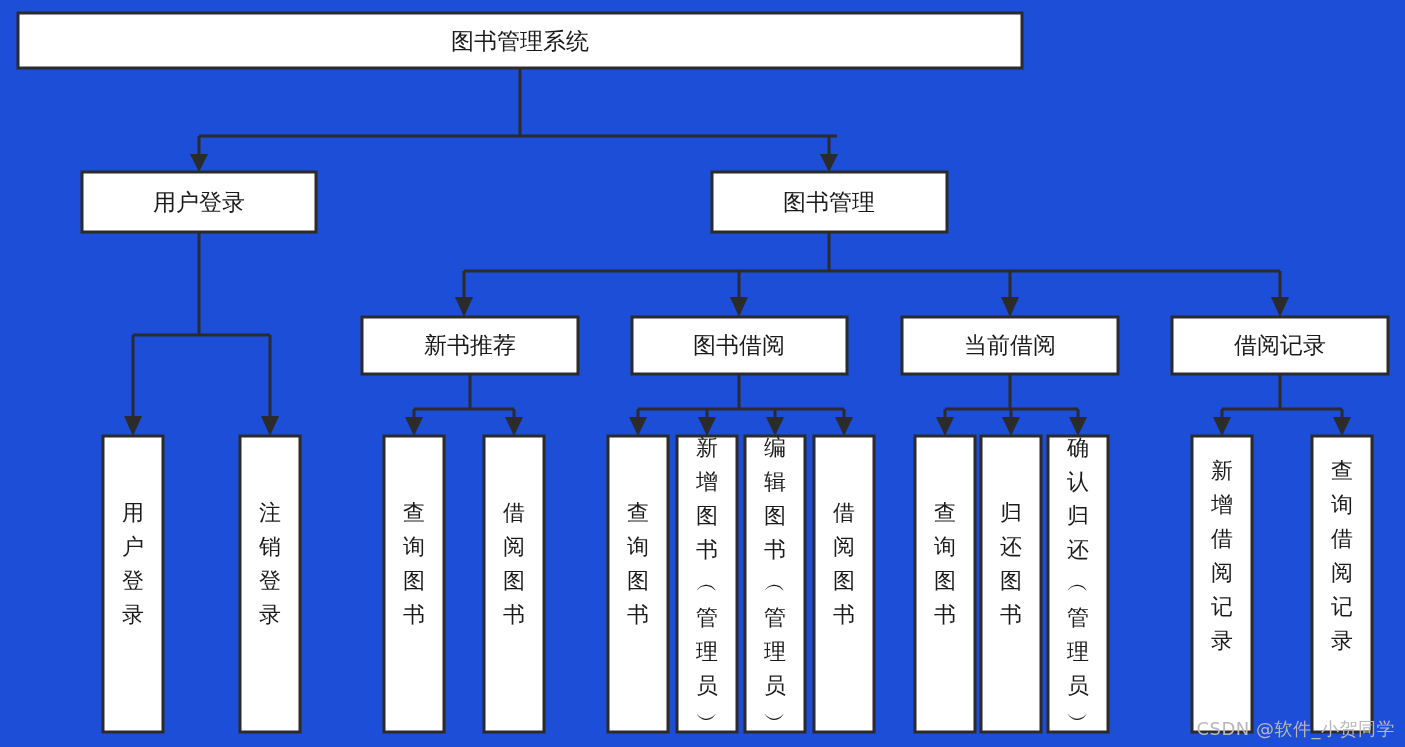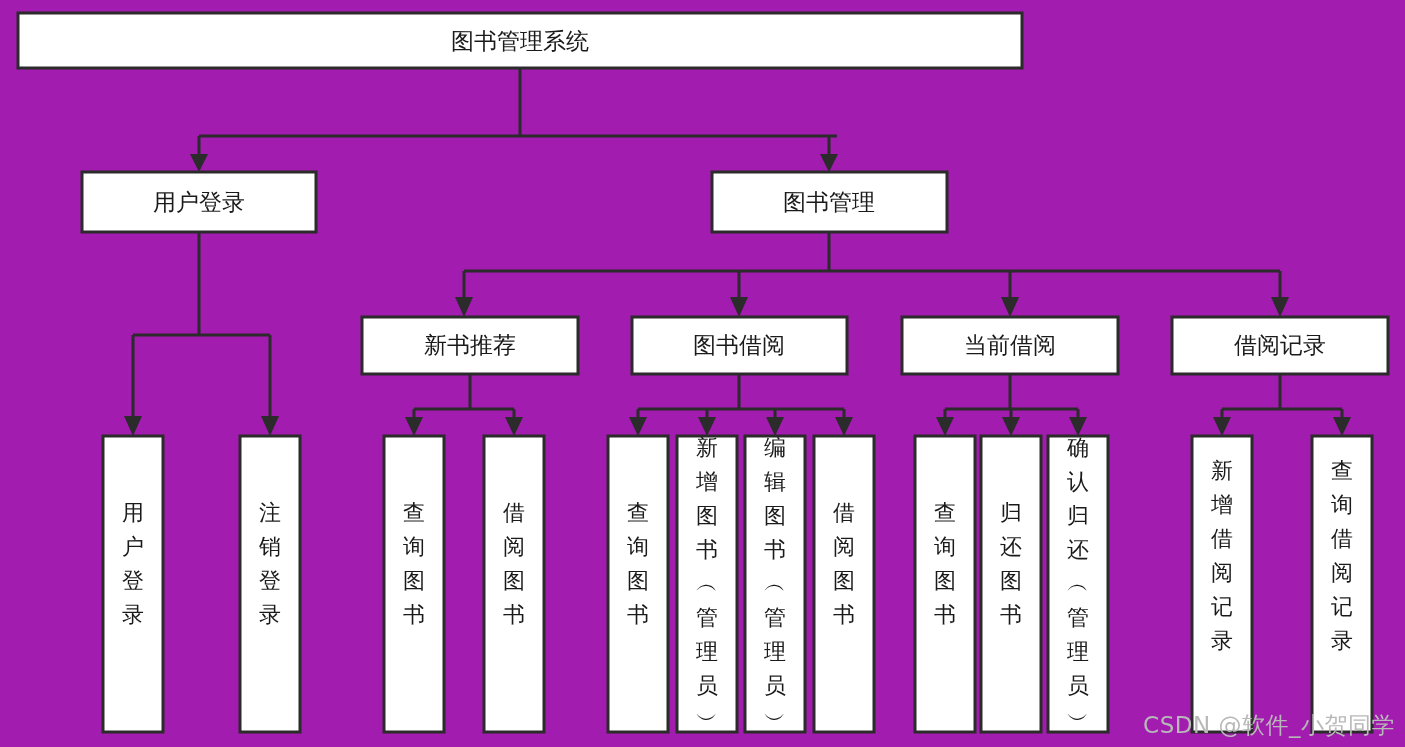--- a/index.html
+++ b/index.html
@@ -1,20 +1,20 @@
 <!DOCTYPE html>
 <html><head>
 <meta charset="utf-8">
 <style>
   html,body{margin:0;padding:0;background:#ffffff;}
   body{
     width:1405px;height:747px;overflow:hidden;
     font-family:"DejaVu Sans","Liberation Sans",sans-serif;
   }
-  #diagram-root{position:relative;width:1405px;height:747px;background:#a21caf;}
+  #diagram-root{position:relative;width:1405px;height:747px;background:#1d4ed8;}
   svg#tree-svg{position:absolute;left:0;top:0;width:1405px;height:747px;}
   .node-box{fill:#ffffff;stroke:#2b2b2b;stroke-width:3;}
   .connector{stroke:#2b2b2b;stroke-width:3;fill:none;}
   .arrow-head{fill:#2b2b2b;stroke:none;}
   .node-label{
     fill:#1a1a1a;
     font-family:"DejaVu Sans","Liberation Sans",sans-serif;
     font-size:23px;
     text-anchor:middle;
     dominant-baseline:middle;
@@ -22,21 +22,21 @@
   .vert-label{
     fill:#1a1a1a;
     font-family:"DejaVu Sans","Liberation Sans",sans-serif;
     font-size:22px;
     text-anchor:middle;
   }
   .watermark{
     position:absolute;
     right:10px;bottom:6px;
     color:#b8b8b8;
-    font-size:23px;
+    font-size:18px;
     font-family:"DejaVu Sans","Liberation Sans",sans-serif;
     letter-spacing:.5px;
     white-space:nowrap;
     pointer-events:none;
   }
 </style>
 </head>
 <body>
 
 <div id="diagram-root">

